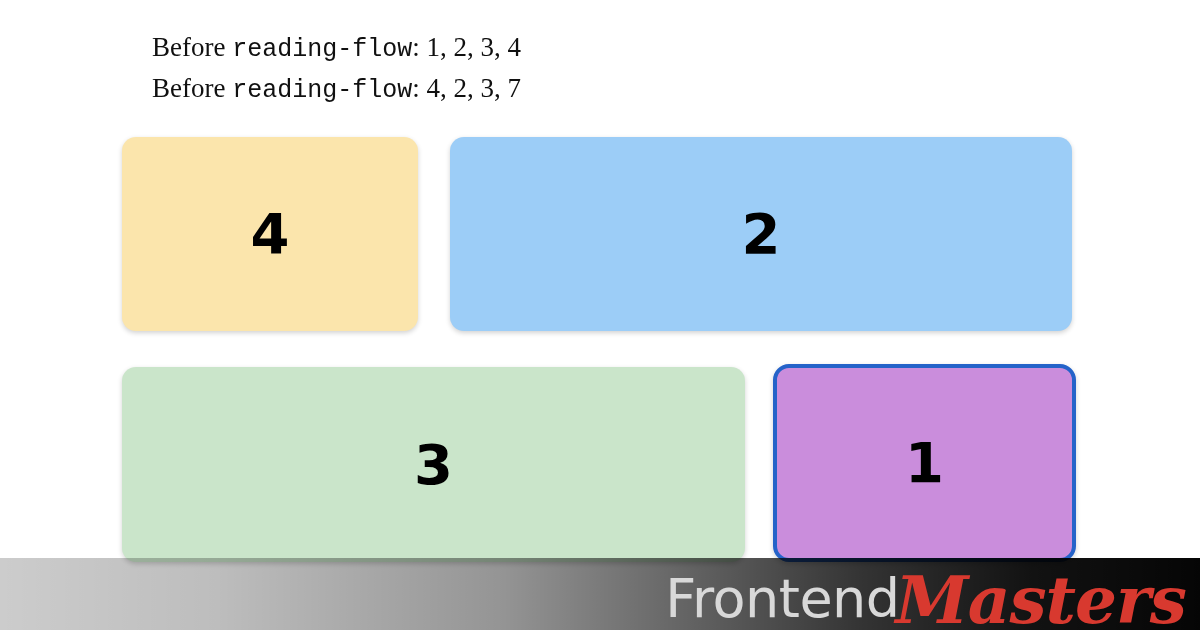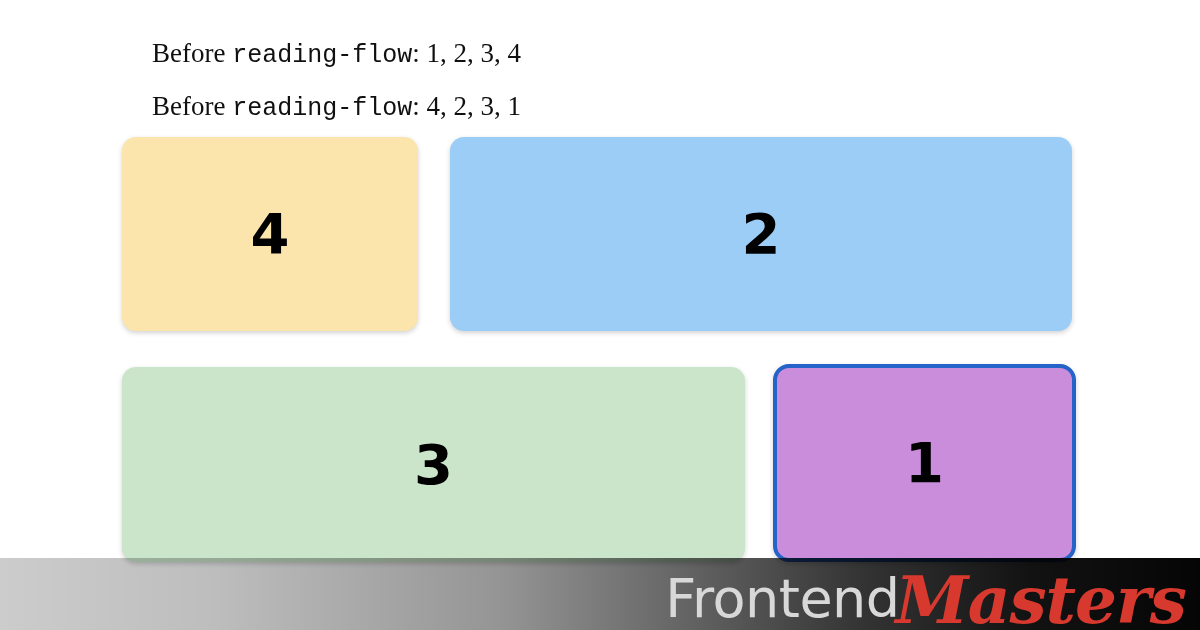--- a/index.html
+++ b/index.html
@@ -19,21 +19,21 @@
   
   #caption {
     position: absolute;
     left: 152px;
     top: 28px;
     width: 900px;
   }
   .caption-line {
     font-family: "Liberation Serif", serif;
     font-size: 27px;
-    line-height: 50px;
+    line-height: 39px;
     color: #101010;
     white-space: pre;
   }
   .mono {
     font-family: "Liberation Mono", monospace;
     font-size: 25px;
   }
 
   
   #grid {
@@ -114,21 +114,21 @@
     top: 6px;
   }
 </style>
 </head>
 <body>
 
 <div id="page">
 
   <div id="caption">
     <div class="caption-line"><span>Before </span><span class="mono">reading-flow</span><span>: 1, 2, 3, 4</span></div>
-    <div class="caption-line"><span>Before </span><span class="mono">reading-flow</span><span>: 4, 2, 3, 1</span></div>
+    <div class="caption-line"><span>Before </span><span class="mono">reading-flow</span><span>: 4, 2, 3, 7</span></div>
   </div>
 
   <div id="grid">
 
     <div class="box" id="box-4" style="background: rgb(251, 229, 172);">
       <span class="box-num">4</span>
     </div>
 
     <div class="box" id="box-2" style="background: rgb(156, 205, 247);">
       <span class="box-num">2</span>

